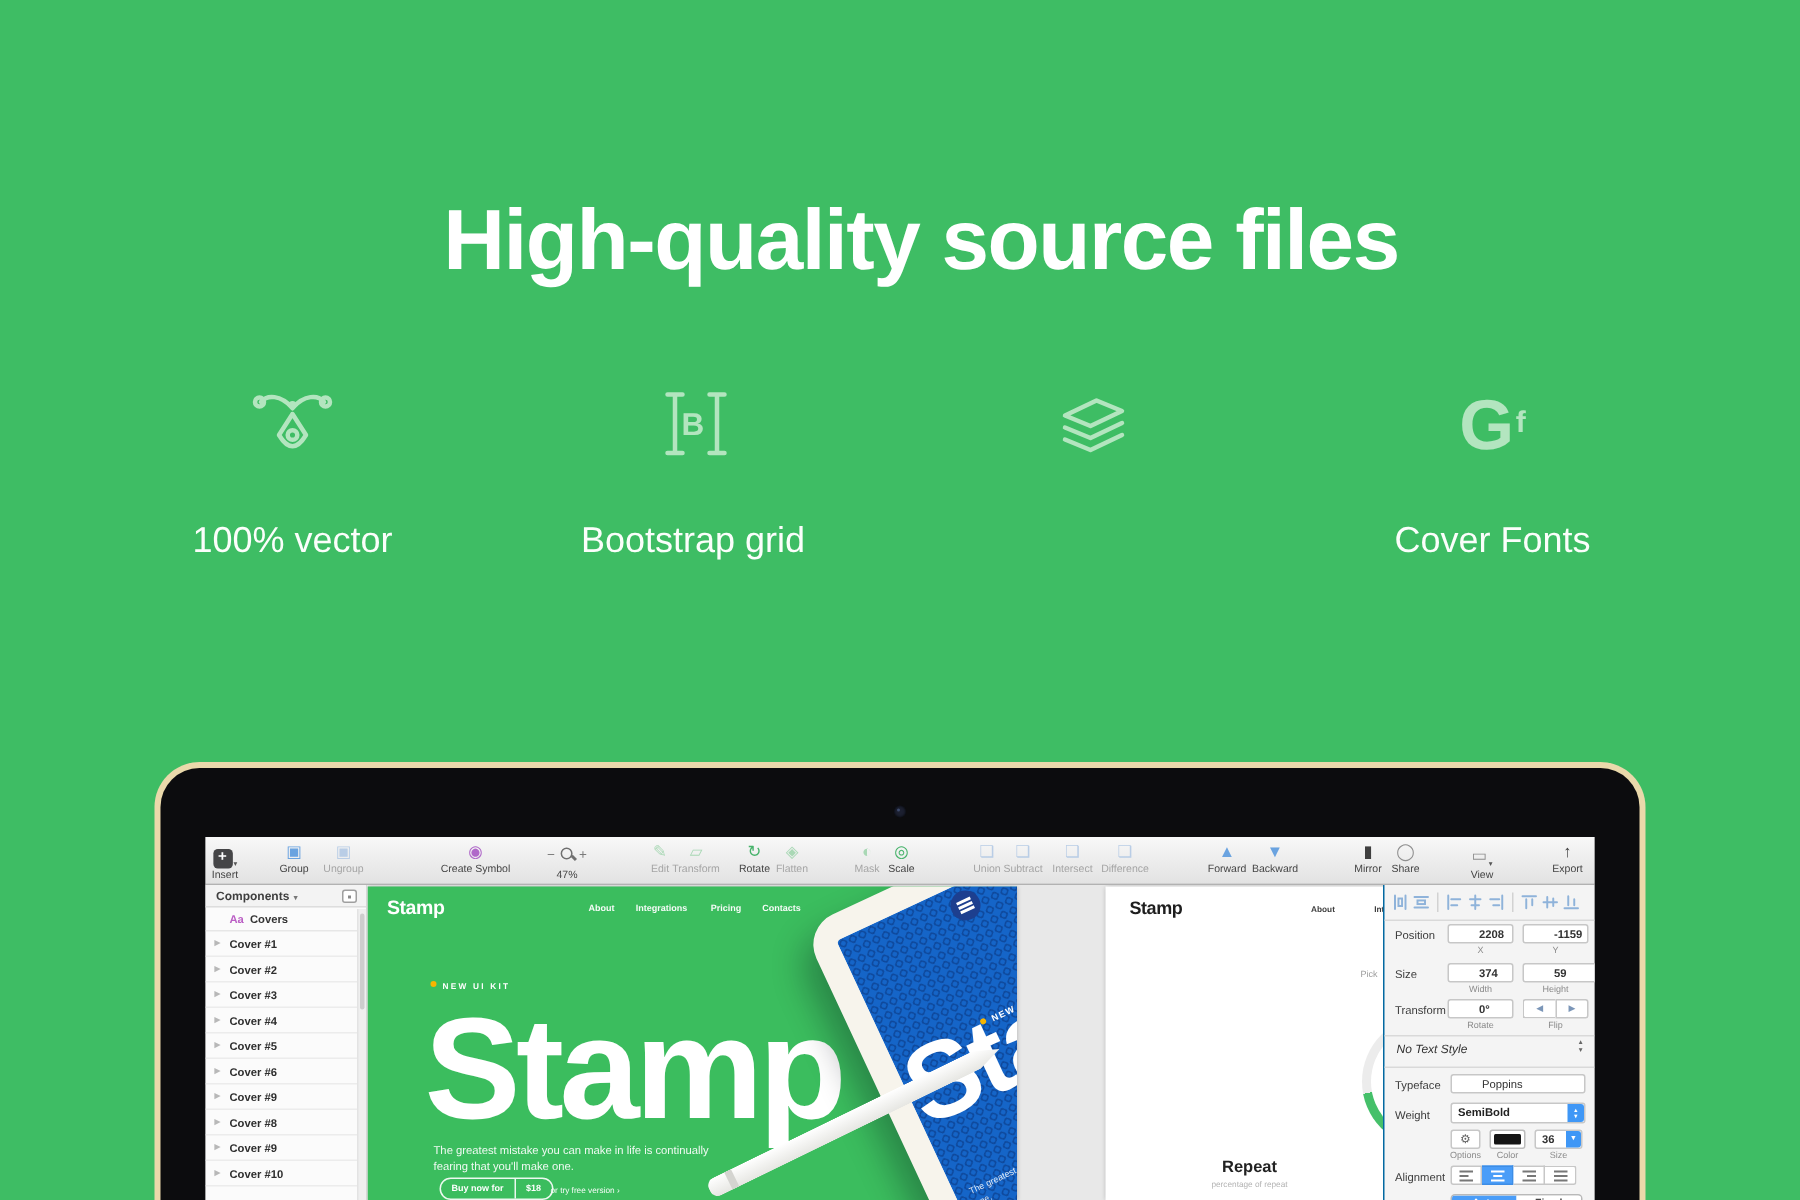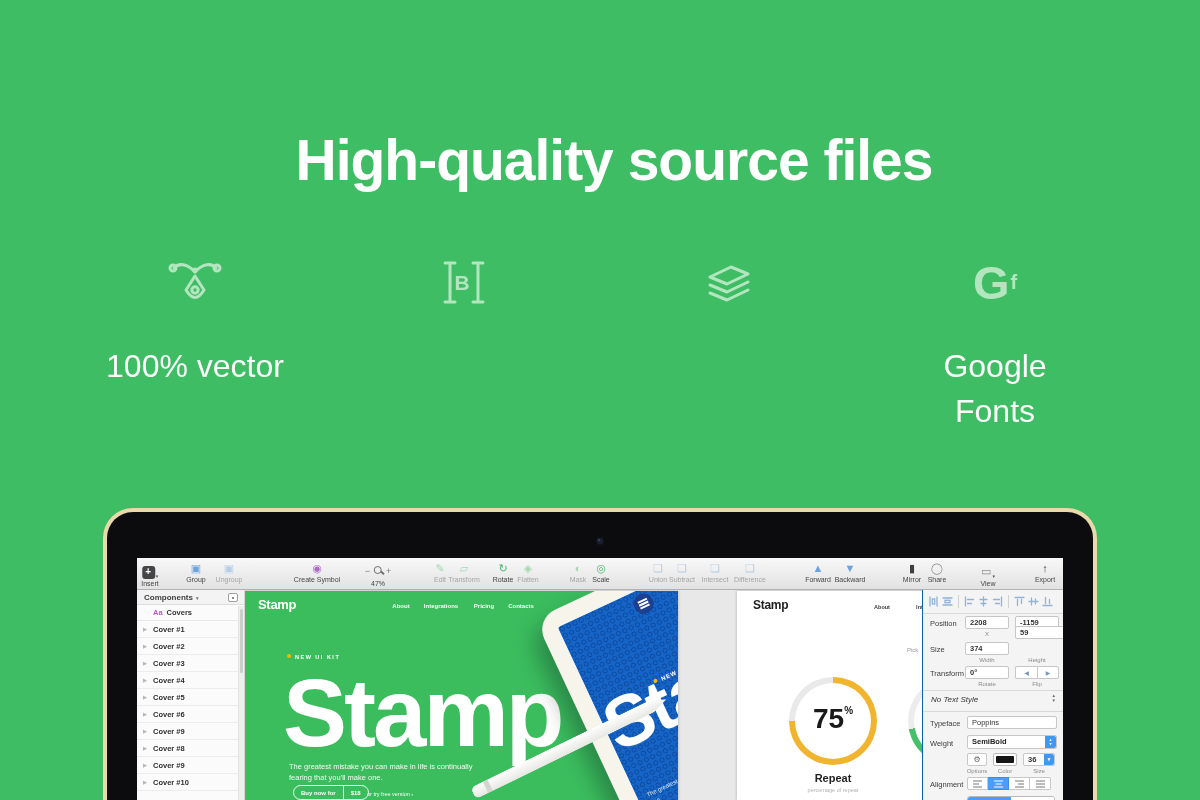--- a/index.html
+++ b/index.html
@@ -6,21 +6,21 @@
   *{box-sizing:border-box;}
   .stage{position:relative;width:1200px;height:800px;overflow:hidden;
     background:#3ebd64;font-family:"Liberation Sans",sans-serif;}
 
   
   .hero-title{position:absolute;top:127px;left:0;width:100%;text-align:center;
     color:#fff;font-size:57px;font-weight:700;letter-spacing:-1px;padding-left:28px;}
   .feature{position:absolute;top:250px;width:220px;margin-left:-110px;text-align:center;color:#fff;}
   .f-icon{height:64px;display:flex;align-items:center;justify-content:center;}
   .f-icon svg{stroke:#b3e5bf;stroke-width:3;fill:none;stroke-linecap:round;stroke-linejoin:round;}
-  .f-label{margin:30px auto 0;max-width:190px;font-size:32px;line-height:1.42;font-weight:500;color:#fbfefb;}
+  .f-label{margin:30px auto 0;max-width:190px;font-size:24px;line-height:1.42;font-weight:500;color:#fbfefb;}
   .gf-main{font-size:47px;font-weight:700;color:#b3e5bf;line-height:1;}
   .gf-sup{font-size:20px;font-weight:700;color:#b3e5bf;vertical-align:24px;margin-left:1px;}
   .bg-letter{font:700 21px "Liberation Sans",sans-serif;fill:#b3e5bf;stroke:none;}
 
   
   .laptop{position:absolute;left:103px;top:508px;width:994px;height:292px;}
   .rim{position:absolute;inset:0;background:#ead9ab;border-radius:30px 30px 0 0;}
   .bezel{position:absolute;left:4px;right:4px;top:4px;bottom:0;background:#0c0c0e;border-radius:26px 26px 0 0;}
   .webcam{position:absolute;left:50%;top:25px;width:8px;height:8px;margin-left:-4px;border-radius:50%;
     background:#1c2030;box-shadow:inset 0 0 2px #000;}
@@ -106,21 +106,21 @@
   .w-sub{position:absolute;left:40px;top:196px;width:112px;text-align:center;font-size:5.5px;color:#b3b3b3;}
 
   
   .insp{position:absolute;left:785px;top:0;width:141px;height:100%;background:#f4f4f4;border-left:1px solid #0369a1;}
   .align-row{position:absolute;left:0;right:0;top:0;height:24px;border-bottom:1px solid #d9d9d9;
     display:flex;align-items:center;padding:0 5px;gap:3px;}
   .align-row svg{width:11px;height:11px;stroke:#8fb3da;stroke-width:1.3;fill:none;stroke-linecap:round;}
   .vd{width:1px;height:13px;background:#d2d2d2;margin:0 2px;}
   .ilab{position:absolute;left:7px;font-size:7.5px;color:#3c3c3c;}
   .ifld{position:absolute;height:13px;background:#fff;border:1px solid #c7c7c7;border-radius:2px;
-    font-size:7.5px;font-weight:600;color:#333;line-height:11px;padding-left:4px;}
+    font-size:7.5px;font-weight:600;color:#333;line-height:11px;padding-left:20px;}
   .isub{position:absolute;font-size:6px;color:#8a8a8a;transform:translateX(-50%);}
   .flipgrp{position:absolute;left:92px;top:76px;display:flex;}
   .flipbtn{width:22px;height:13px;background:#fff;border:1px solid #c7c7c7;text-align:center;
     font-size:6px;line-height:12px;color:#7b96b8;}
   .flipbtn:first-child{border-radius:2px 0 0 2px;border-right:none;}
   .flipbtn:last-child{border-radius:0 2px 2px 0;}
   .hdiv{position:absolute;left:0;right:0;height:1px;background:#d9d9d9;}
   .tstyle{position:absolute;left:8px;top:105px;font-size:8px;font-style:italic;color:#333;}
   .stepper{position:absolute;right:8px;top:103px;display:flex;flex-direction:column;line-height:5px;font-size:5px;color:#666;}
   .wsel{position:absolute;left:44px;top:145px;width:90px;height:14px;background:#fff;border:1px solid #c7c7c7;border-radius:2px;
@@ -168,38 +168,39 @@
     <div class="f-label">100% vector</div>
   </div>
 
   <div class="feature" style="left:462px">
     <div class="f-icon">
       <svg width="60" height="60" viewBox="0 0 60 60">
         <path d="M18 11 V50 M46 11 V50 M13 11 H23 M41 11 H51 M13 50 H23 M41 50 H51"></path>
         <text x="30" y="38" text-anchor="middle" class="bg-letter">B</text>
       </svg>
     </div>
+    <div class="f-label">Bootstrap grid</div>
   </div>
 
   <div class="feature" style="left:728px">
     <div class="f-icon">
       <svg width="60" height="60" viewBox="0 0 60 60">
         <path d="M12 25 L33 15 L50 22 L29 32 Z"></path>
         <path d="M12 33 L29 40 L50 30"></path>
         <path d="M12 41 L29 48 L50 38"></path>
       </svg>
     </div>
   </div>
 
   <div class="feature" style="left:995px">
     <div class="f-icon">
       <span class="gf-main">G</span>
         <span class="gf-sup">f</span>
     </div>
-    <div class="f-label">Google Fonts</div>
+    <div class="f-label">Cover Fonts</div>
   </div>
 
   <div class="laptop">
     <div class="rim"></div>
     <div class="bezel">
       <div class="webcam"></div>
     </div>
 
     <div class="screen">
 
@@ -343,23 +344,20 @@
               </div>
             </div>
             <div class="pencil"></div>
           </div>
 
           <div class="white-ab">
             <div class="w-logo">Stamp</div>
             <span class="w-nav" style="left:145px">About</span>
             <span class="w-nav" style="left:184px">Inte</span>
             <div class="w-pick">Pick</div>
-            <div class="gauge">
-              <div class="gauge-text"><span>75</span><sup>%</sup></div>
-            </div>
             <div class="gauge2"></div>
             <div class="w-repeat">Repeat</div>
             <div class="w-sub">percentage of repeat</div>
           </div>
         </div>
 
         <div class="insp">
           <div class="align-row">
             <svg viewBox="0 0 11 11">
                 <path d="M2 1v9M9 1v9"></path>
@@ -392,21 +390,21 @@
           </div>
 
           <span class="ilab" style="top:29px">Position</span>
           <span class="ifld" style="left:42px;top:26px;width:44px">2208</span>
           <span class="ifld" style="left:92px;top:26px;width:44px">-1159</span>
           <span class="isub" style="left:64px;top:41px">X</span>
           <span class="isub" style="left:114px;top:41px">Y</span>
 
           <span class="ilab" style="top:55px">Size</span>
           <span class="ifld" style="left:42px;top:52px;width:44px">374</span>
-          <span class="ifld" style="left:92px;top:36px;width:60px">59</span>
+          <span class="ifld" style="left:92px;top:52px;width:60px">59</span>
           <span class="isub" style="left:64px;top:67px">Width</span>
           <span class="isub" style="left:114px;top:67px">Height</span>
 
           <span class="ilab" style="top:79px">Transform</span>
           <span class="ifld" style="left:42px;top:76px;width:44px">0°</span>
           <div class="flipgrp">
             <span class="flipbtn">◀</span>
             <span class="flipbtn">▶</span>
           </div>
           <span class="isub" style="left:64px;top:91px">Rotate</span>

